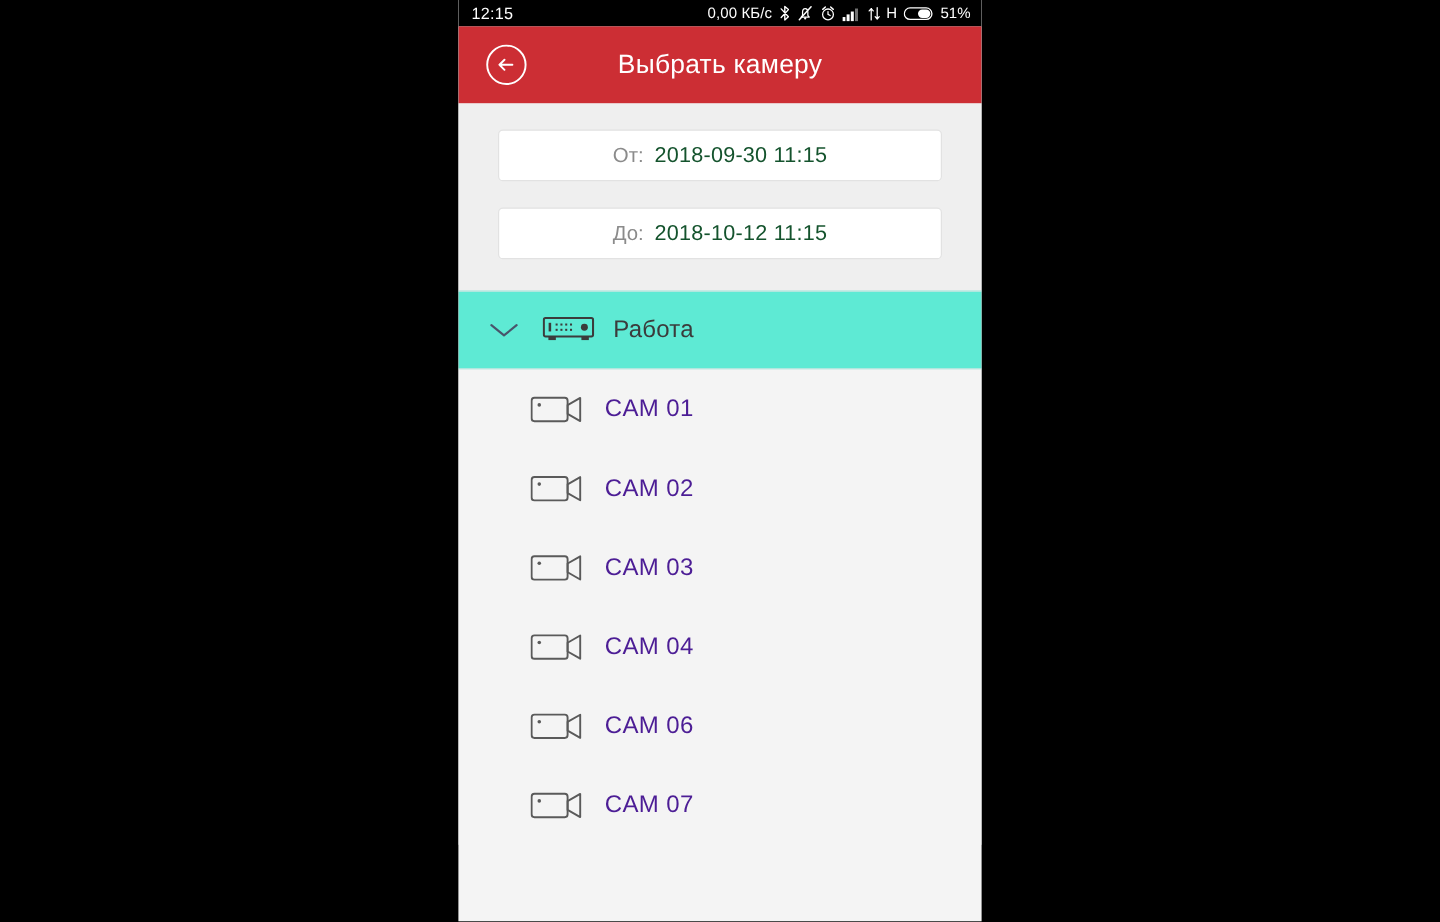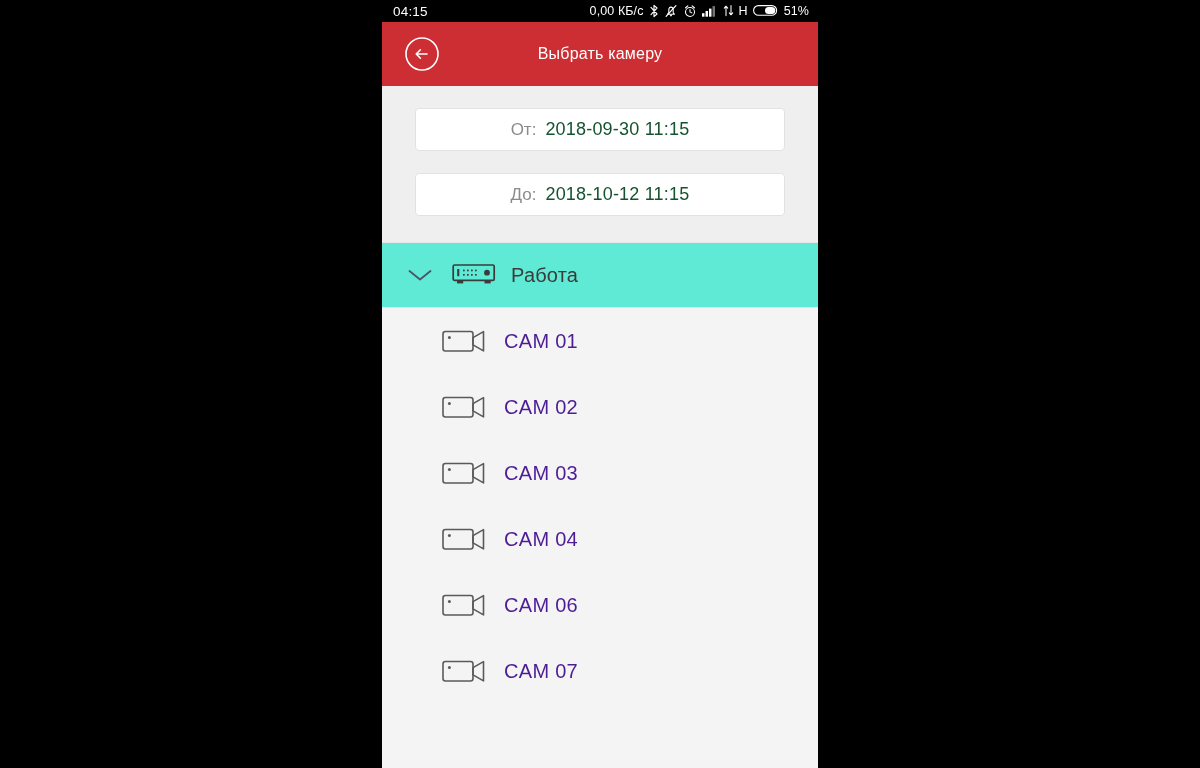--- a/index.html
+++ b/index.html
@@ -43,21 +43,21 @@
   }
   #status-clock {
     font-size: 13.5px;
     letter-spacing: .2px;
     color: #fefefe;
     font-family: "Liberation Sans", sans-serif;
   }
   #status-right {
     margin-left: auto;
     display: flex;
-    align-items: flex-start;
+    align-items: flex-end;
     gap: 5px;
   }
   .status-text {
     font-size: 12.5px;
     color: #fefefe;
     letter-spacing: .1px;
     white-space: nowrap;
   }
   .sb-icon { display: block; }
 
@@ -79,21 +79,21 @@
     height: 38px;
     display: flex;
     align-items: center;
     justify-content: center;
     cursor: pointer;
   }
   #app-title {
     width: 100%;
     text-align: center;
     color: #ffffff;
-    font-size: 16px;
+    font-size: 22px;
     letter-spacing: .2px;
     font-weight: 400;
   }
 
   
   #range-panel {
     background: #efefef;
     padding: 22px 33px 26px 33px;
   }
   .date-field {
@@ -176,21 +176,21 @@
 </style>
 </head>
 <body>
 
 <div id="canvas">
 
   <div id="phone">
 
     <div id="status-bar">
 
-      <span id="status-clock">04:15</span>
+      <span id="status-clock">12:15</span>
 
       <div id="status-right">
 
         <span class="status-text">0,00 КБ/с</span>
 
         <svg class="sb-icon" width="10" height="14" viewBox="0 0 10 14">
           <path d="M2 3.4 L8 10 L5 12.6 L5 1.4 L8 4 L2 10.6" stroke="#ffffff" stroke-width="1.15" fill="none" stroke-linejoin="round" stroke-linecap="round"></path>
         </svg>
 
         <svg class="sb-icon" width="14" height="14" viewBox="0 0 14 14">

